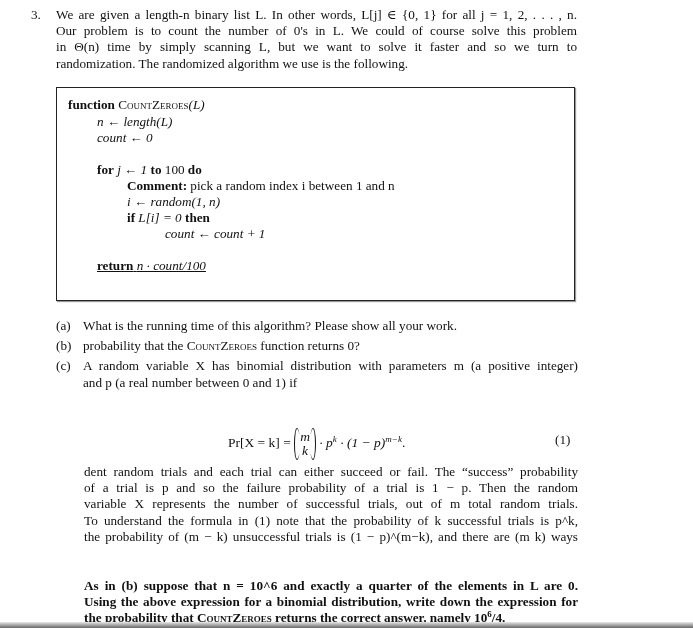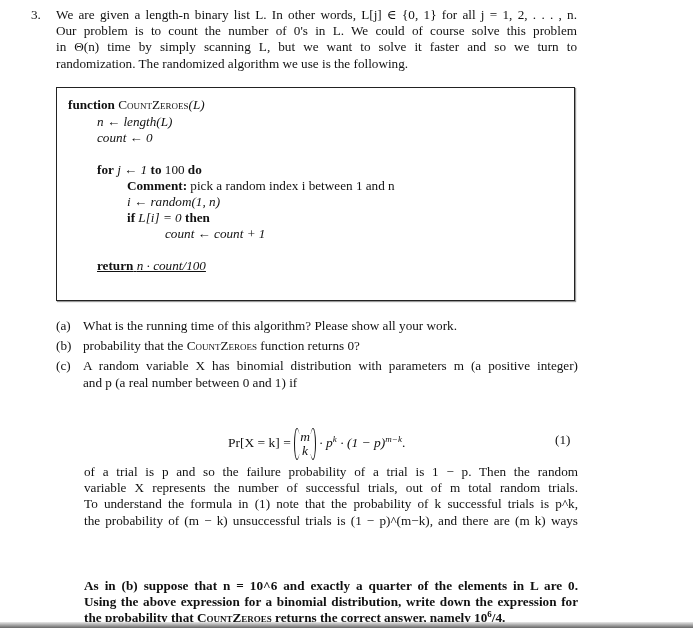--- a/index.html
+++ b/index.html
@@ -106,20 +106,21 @@
 </div>
 
 <div id="formula" class="abs">
   <span>Pr[X = k] =</span>
   <span class="binom"><span>m</span><br><span>k</span></span>
   <span class="i">· p</span><sup class="i">k</sup><span class="i"> · (1 − p)</span><sup class="i">m−k</sup><span>.</span>
 </div>
 <div id="eq-num" class="abs">(1)</div>
 
 <div id="explain" class="abs">
+  <span class="jline">dent random trials and each trial can either succeed or fail. The “success” probability</span>
   <span class="jline">of a trial is p and so the failure probability of a trial is 1 − p. Then the random</span>
   <span class="jline">variable X represents the number of successful trials, out of m total random trials.</span>
   <span class="jline">To understand the formula in (1) note that the probability of k successful trials is p^k,</span>
   <span class="jline">the probability of (m − k) unsuccessful trials is (1 − p)^(m−k), and there are (m k) ways</span>
 </div>
 
 <div id="followup" class="abs">
   <span class="jline">As in (b) suppose that n = 10^6 and exactly a quarter of the elements in L are 0.</span>
   <span class="jline">Using the above expression for a binomial distribution, write down the expression for</span>
   <span class="jline last"><span>the probability that </span><span class="sc">CountZeroes</span><span> returns the correct answer, namely 10</span><sup>6</sup><span>/4.</span></span>

